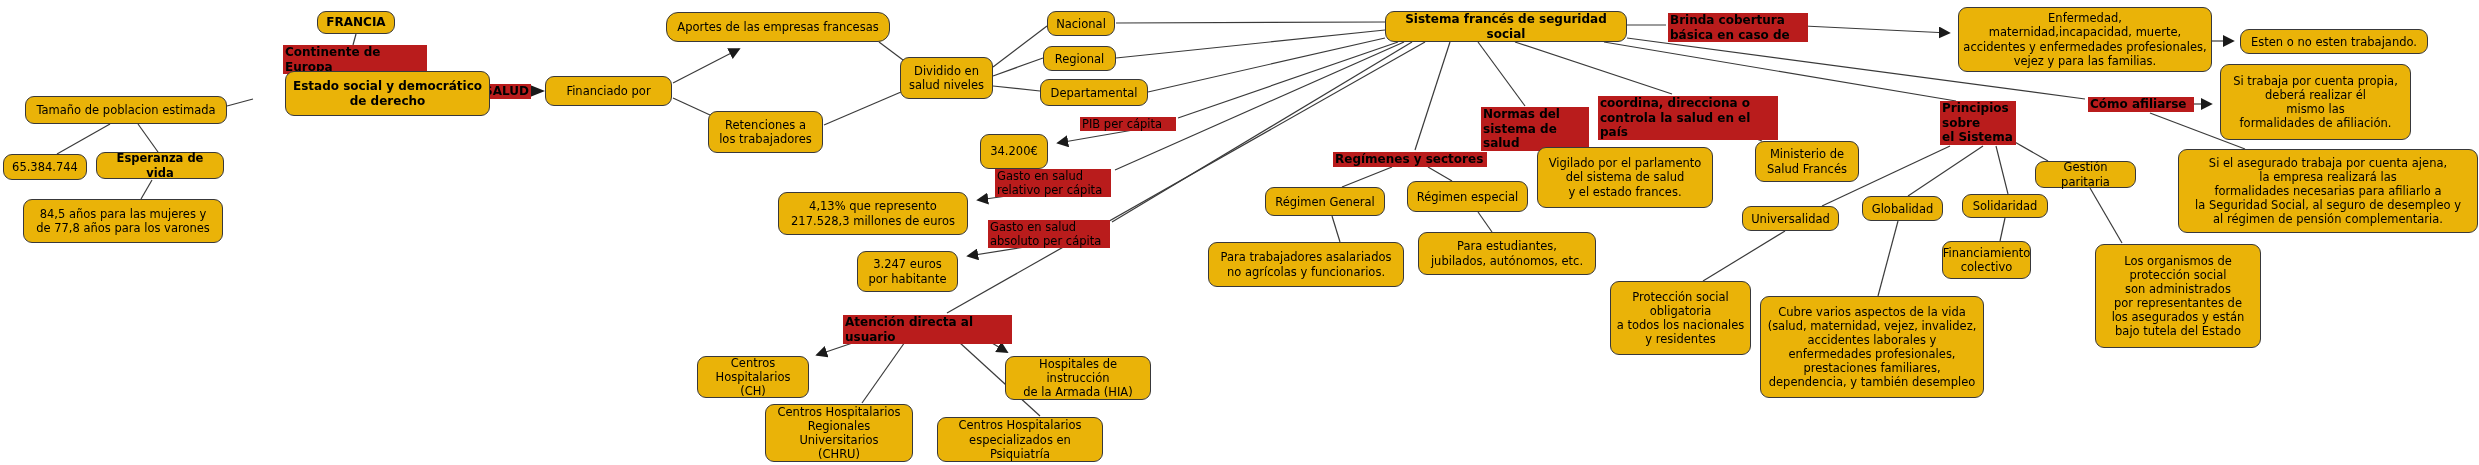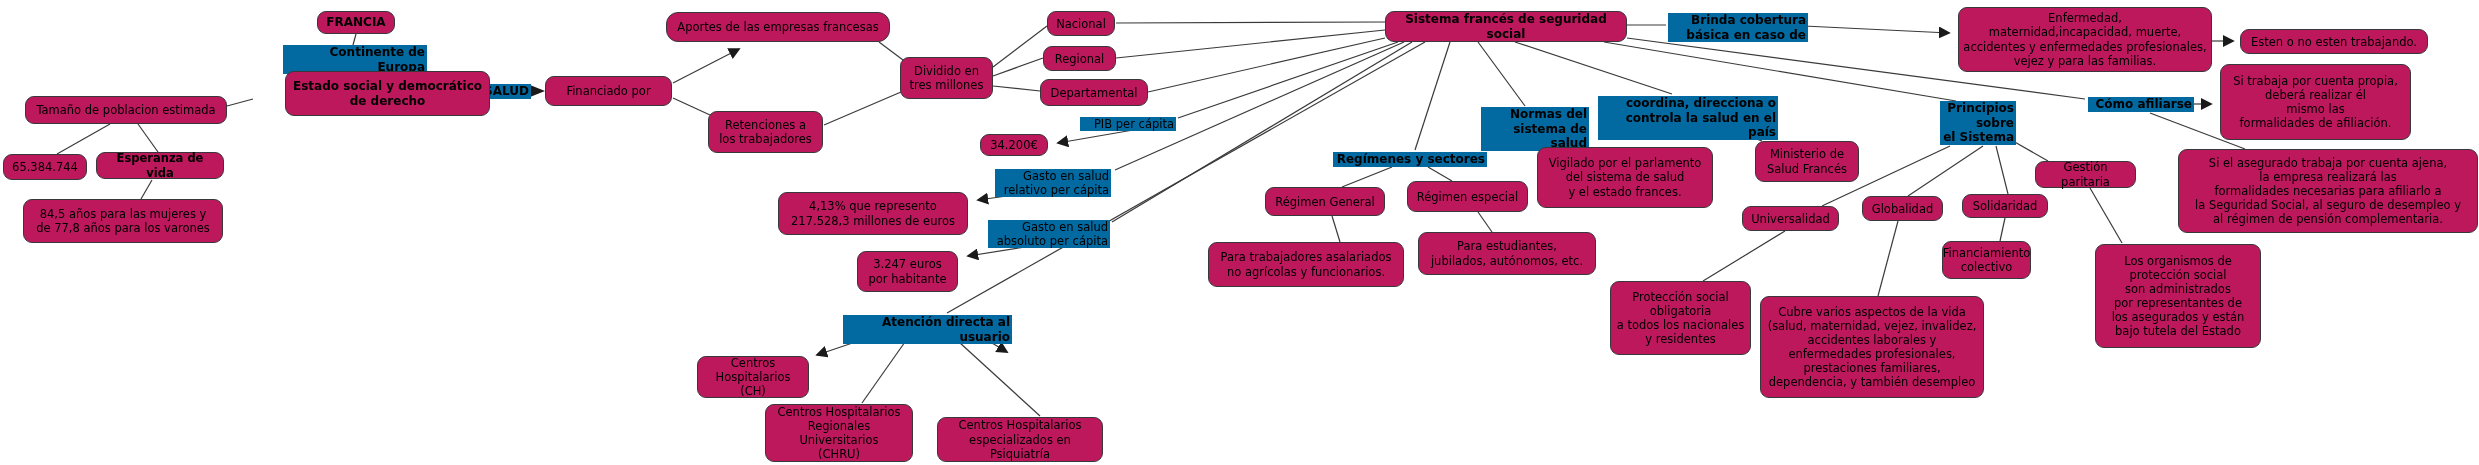--- a/index.html
+++ b/index.html
@@ -3,29 +3,29 @@
 <meta charset="utf-8">
 <style>
   html,body{margin:0;padding:0;background:#fff;}
   .canvas{
     position:relative;width:2479px;height:465px;background:#ffffff;
     font-family:"DejaVu Sans","Liberation Sans",sans-serif;overflow:hidden;
   }
   .lines{position:absolute;left:0;top:0;z-index:0;}
   .node{
     position:absolute;z-index:2;box-sizing:border-box;
-    background:#be185d;border:1px solid #38383a;border-radius:9px;
+    background:#eab308;border:1px solid #38383a;border-radius:9px;
     display:flex;align-items:center;justify-content:center;
     text-align:center;font-size:11.5px;line-height:1.22;color:#000;
     white-space:pre-line;padding:8px 4px;
   }
   .node.bold{font-weight:bold;font-size:12px;}
   .lbl{
-    position:absolute;z-index:1;background:#0369a1;color:#000;
-    text-align:right;font-size:11.5px;line-height:1.22;white-space:pre-line;
+    position:absolute;z-index:1;background:#b91c1c;color:#000;
+    text-align:left;font-size:11.5px;line-height:1.22;white-space:pre-line;
     padding:0 2px;
   }
   .lbl.bold{font-weight:bold;font-size:12px;}
 </style>
 </head>
 <body>
 
 <div class="canvas">
 
   <svg class="lines" width="2479" height="465" xmlns="http://www.w3.org/2000/svg">
@@ -129,34 +129,36 @@
   <div class="node" style="left:25px;top:96px;width:202px;height:28px;">Tamaño de poblacion estimada</div>
   <div class="node" style="left:3px;top:154px;width:84px;height:26px;">65.384.744</div>
   <div class="node" style="left:96px;top:152px;width:128px;height:27px;font-weight:bold;">Esperanza de vida</div>
   <div class="node" style="left:23px;top:199px;width:200px;height:44px;">84,5 años para las mujeres y
 de 77,8 años para los varones</div>
   <div class="node" style="left:545px;top:76px;width:127px;height:30px;">Financiado por</div>
   <div class="node" style="left:666px;top:12px;width:224px;height:30px;border-radius:12px;">Aportes de las empresas francesas</div>
   <div class="node" style="left:708px;top:111px;width:115px;height:42px;">Retenciones a
 los trabajadores</div>
   <div class="node" style="left:900px;top:57px;width:93px;height:42px;">Dividido en
-tres millones</div>
+salud niveles</div>
   <div class="node" style="left:1047px;top:11px;width:68px;height:25px;">Nacional</div>
   <div class="node" style="left:1043px;top:46px;width:73px;height:25px;">Regional</div>
   <div class="node" style="left:1040px;top:79px;width:108px;height:27px;">Departamental</div>
-  <div class="node" style="left:980px;top:134px;width:68px;height:22px;">34.200€</div>
+  <div class="node" style="left:980px;top:134px;width:68px;height:35px;">34.200€</div>
   <div class="node" style="left:778px;top:192px;width:190px;height:43px;">4,13% que represento
 217.528,3 millones de euros</div>
   <div class="node" style="left:857px;top:251px;width:101px;height:41px;">3.247 euros
 por habitante</div>
   <div class="node" style="left:697px;top:356px;width:112px;height:42px;">Centros
 Hospitalarios (CH)</div>
   <div class="node" style="left:765px;top:404px;width:148px;height:58px;">Centros Hospitalarios
 Regionales Universitarios
 (CHRU)</div>
+  <div class="node" style="left:1005px;top:356px;width:146px;height:44px;">Hospitales de instrucción
+de la Armada (HIA)</div>
   <div class="node" style="left:937px;top:417px;width:166px;height:45px;">Centros Hospitalarios
 especializados en Psiquiatría</div>
   <div class="node bold" style="left:1385px;top:11px;width:242px;height:31px;">Sistema francés de seguridad social</div>
   <div class="node" style="left:1537px;top:147px;width:176px;height:61px;">Vigilado por el parlamento
 del sistema de salud
 y el estado frances.</div>
   <div class="node" style="left:1755px;top:141px;width:104px;height:41px;">Ministerio de
 Salud Francés</div>
   <div class="node" style="left:1265px;top:187px;width:120px;height:29px;">Régimen General</div>
   <div class="node" style="left:1407px;top:181px;width:121px;height:31px;">Régimen especial</div>

